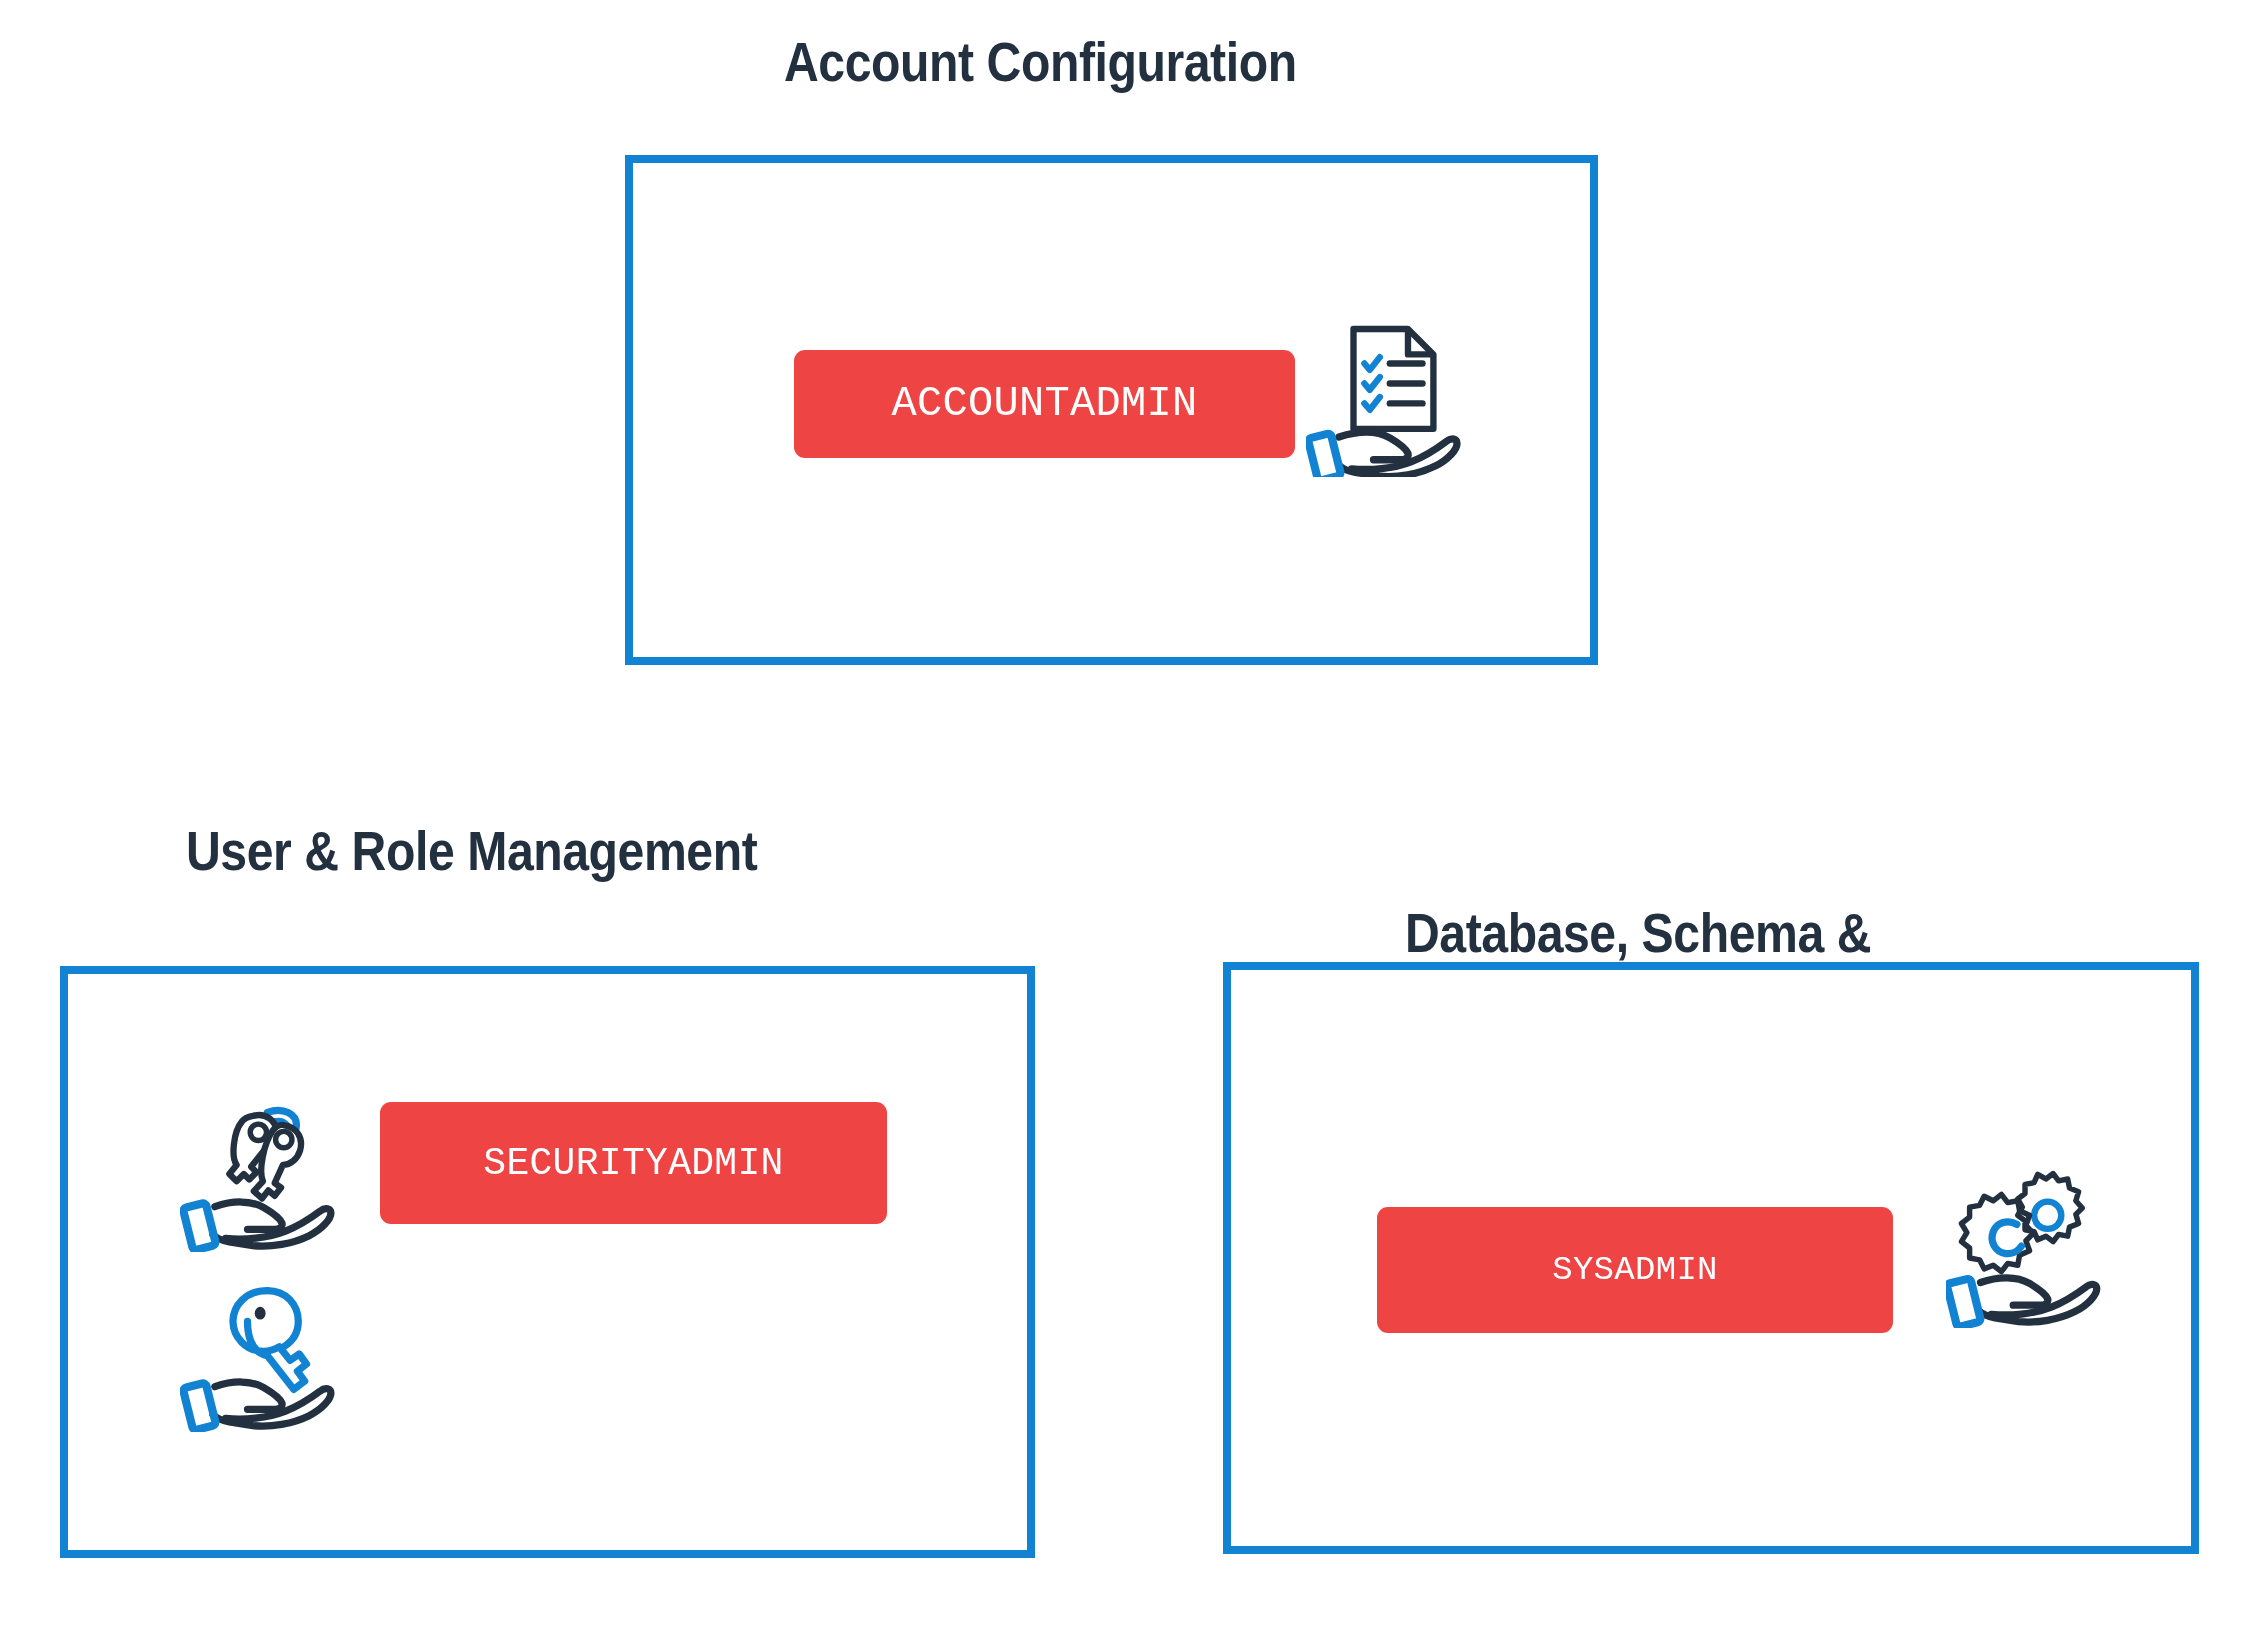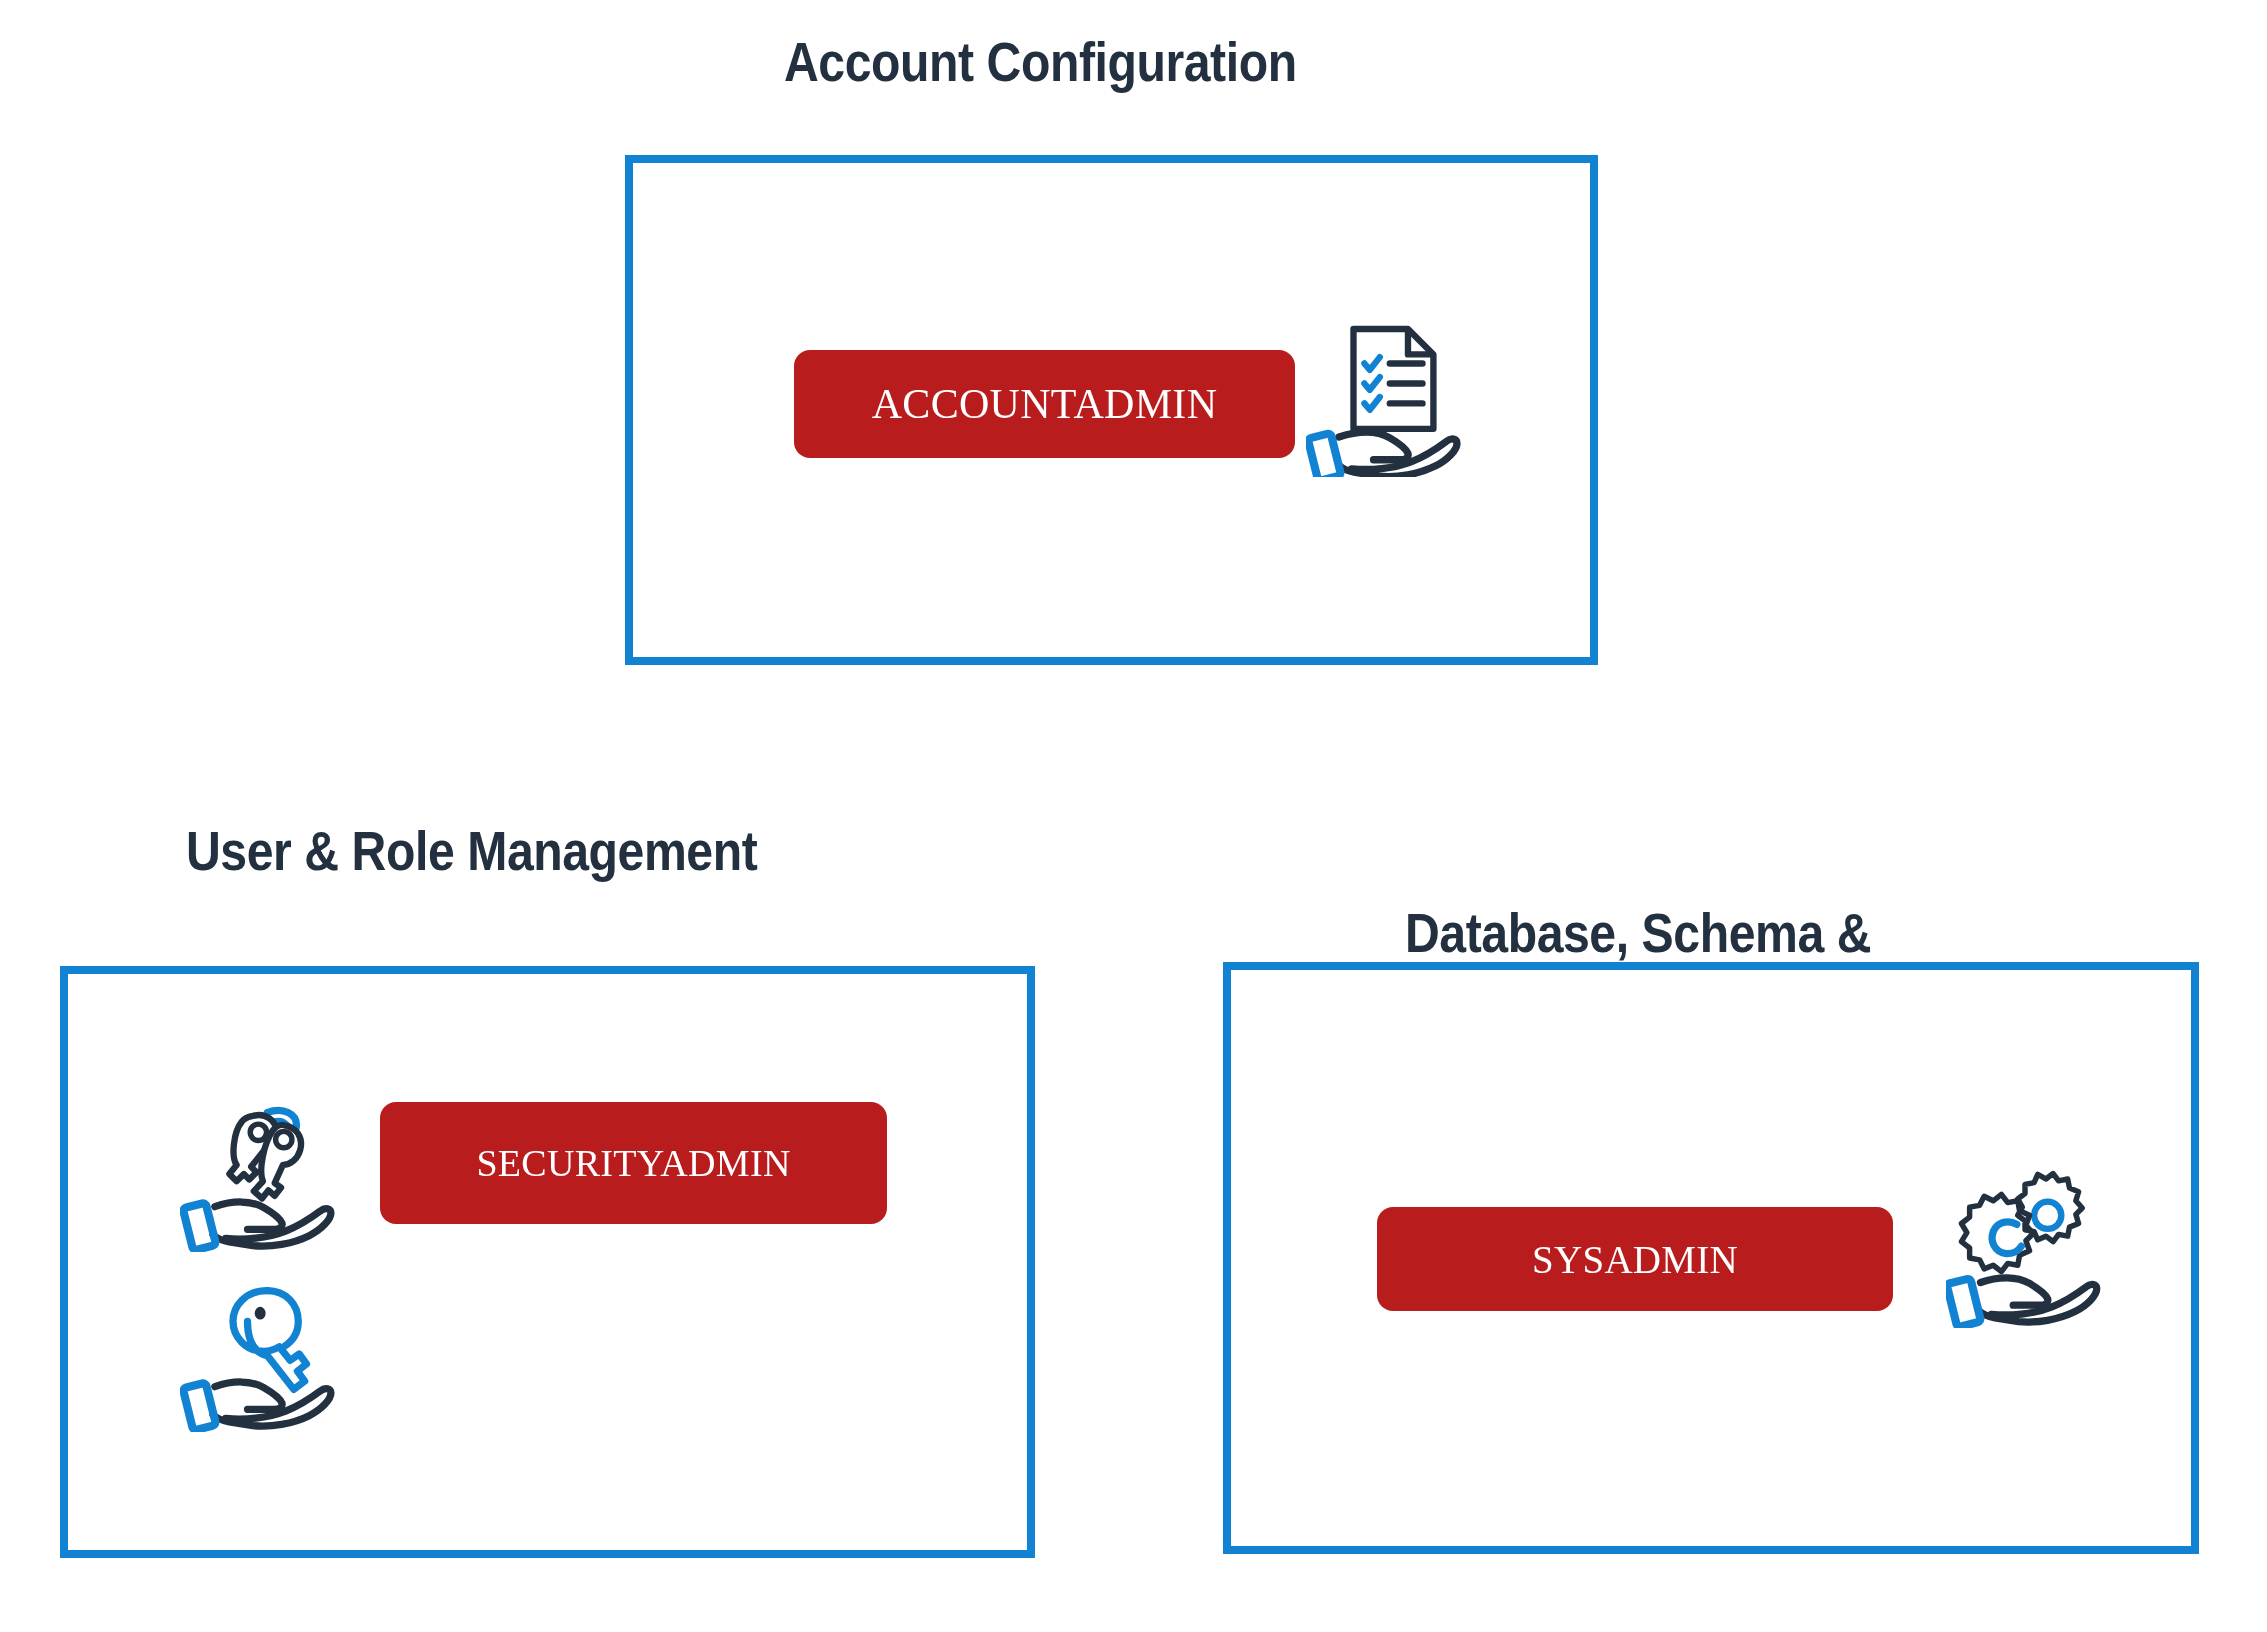--- a/index.html
+++ b/index.html
@@ -71,24 +71,24 @@
   .box-db {
     left: 1223px;
     top: 962px;
     width: 976px;
     height: 592px;
   }
 
   
   .role-button {
     position: absolute;
-    background: #b91c1c;
-    border-radius: 16px;
+    background: #ef4444;
+    border-radius: 11px;
     color: #ffffff;
-    font-family: Liberation Serif, serif;
+    font-family: Liberation Mono, monospace;
     font-weight: normal;
     display: flex;
     align-items: center;
     justify-content: center;
     box-sizing: border-box;
     letter-spacing: 0.3px;
     -webkit-font-smoothing: antialiased;
   }
   .btn-accountadmin {
     left: 794px;
@@ -108,22 +108,22 @@
     left: 380px;
     top: 1284px;
     width: 507px;
     height: 122px;
     font-size: 42px;
   }
   .btn-sysadmin {
     left: 1377px;
     top: 1207px;
     width: 516px;
-    height: 104px;
-    font-size: 39px;
+    height: 126px;
+    font-size: 34px;
   }
 
   
   .icon-wrap {
     position: absolute;
   }
   .icon-doc-hand {
     left: 1306px;
     top: 309px;
     width: 164px;

